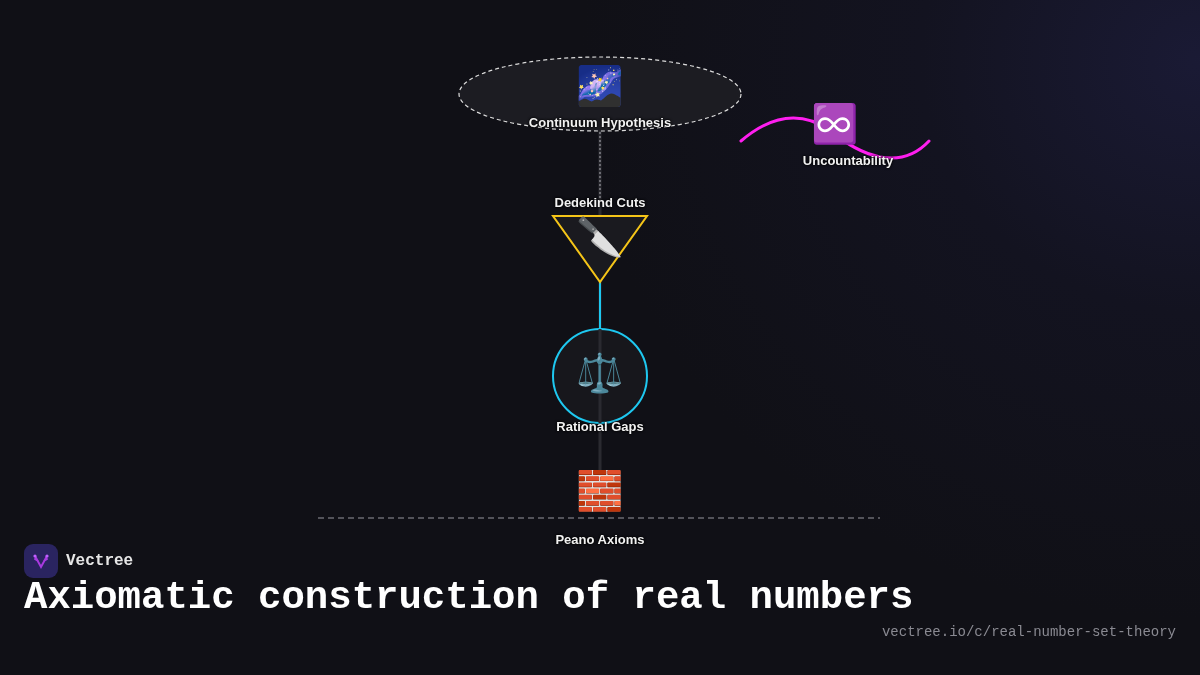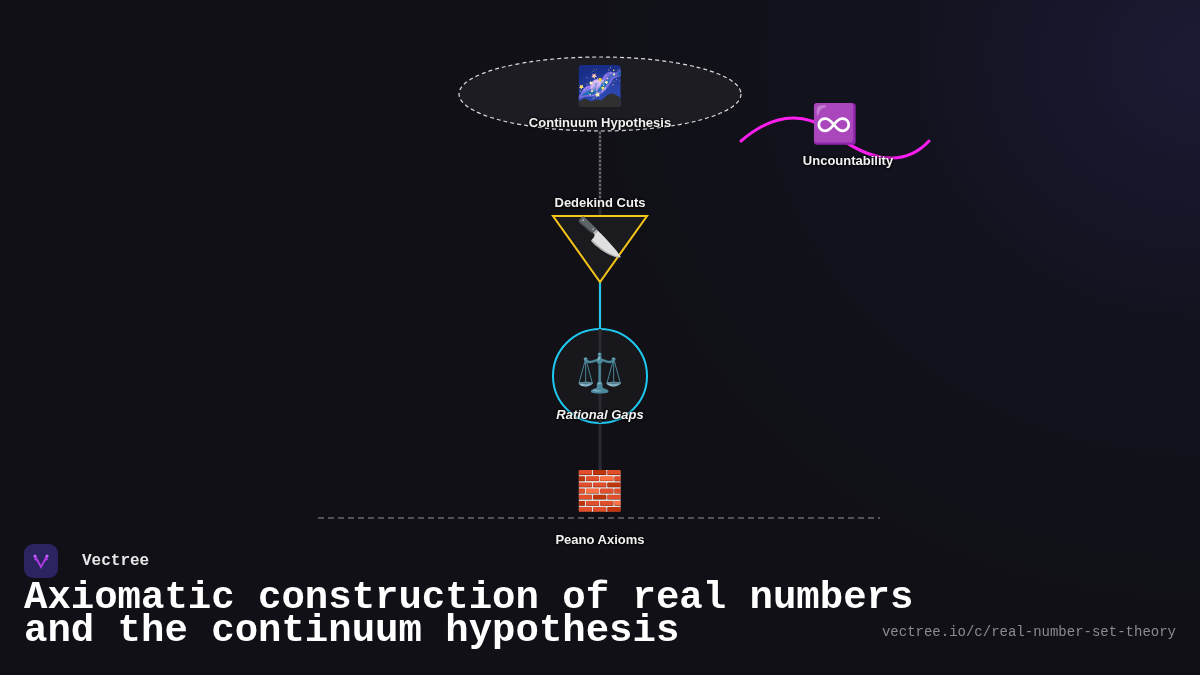--- a/index.html
+++ b/index.html
@@ -17,21 +17,21 @@
     .node-label {
       position: absolute; transform: translateX(-50%);
       color: #f2f2f2; font-weight: bold; font-size: 13px; white-space: nowrap;
       text-shadow: 0 0 3px #000, 0 0 2px #000;
     }
     .emoji {
       position: absolute; transform: translate(-50%, -50%);
       font-size: 38px; line-height: 1;
       font-family: "DejaVu Sans", sans-serif;
     }
-    .brand { position: absolute; left: 24px; top: 544px; display: flex; align-items: center; gap: 24px; }
+    .brand { position: absolute; left: 24px; top: 544px; display: flex; align-items: center; gap: 8px; }
     .brand-logo {
       width: 34px; height: 34px; border-radius: 9px; background: #2a2460;
       display: flex; align-items: center; justify-content: center;
     }
     .brand-name { color: #e6e6e6; font-family: "Liberation Mono", monospace; font-weight: bold; font-size: 16px; }
     .title {
       position: absolute; left: 24px; top: 582px; margin: 0;
       color: #ffffff; font-family: "Liberation Mono", monospace; font-weight: bold;
       font-size: 39px; line-height: 33px; letter-spacing: 0px;
     }
@@ -68,34 +68,33 @@
 <span class="emoji" style="left:600px;top:86px;">🌌</span>
 <span class="node-label" style="left:600px;top:115px;text-align:center;">Continuum Hypothesis</span>
 
 <span class="emoji" style="left:835px;top:124px;">♾️</span>
 <span class="node-label" style="left:835px;top:153px;margin-left:13px;">Uncountability</span>
 
 <span class="node-label" style="left:600px;top:195px;">Dedekind Cuts</span>
 <span class="emoji" style="left:600px;top:237px;">🔪</span>
 
 <span class="emoji" style="left:600px;top:373px;">⚖️</span>
-<span class="node-label" style="left:600px;top:407px;font-style:italic;">Rational Gaps</span>
+<span class="node-label" style="left:600px;top:419px;">Rational Gaps</span>
 
 <span class="emoji" style="left:600px;top:491px;">🧱</span>
 <span class="node-label" style="left:600px;top:520px;margin-top:12px;">Peano Axioms</span>
 
 <div class="brand">
   <div class="brand-logo">
     <svg width="20" height="20" viewBox="0 0 20 20">
       <path d="M4,5 L10,16 L16,5 M7,10 L4,8 M13,10 L16,8" fill="none" stroke="#a83ae0" stroke-width="2" stroke-linecap="round"></path>
       <circle cx="4" cy="5" r="1.6" fill="#c060ff"></circle>
         <circle cx="16" cy="5" r="1.6" fill="#c060ff"></circle>
     </svg>
   </div>
   <span class="brand-name">Vectree</span>
 </div>
 
 <h1 class="title">
   <span>Axiomatic construction of real numbers</span><br>
-  <span>and the continuum hypothesis</span>
 </h1>
 
 <span class="url">vectree.io/c/real-number-set-theory</span>
 
 </body></html>

